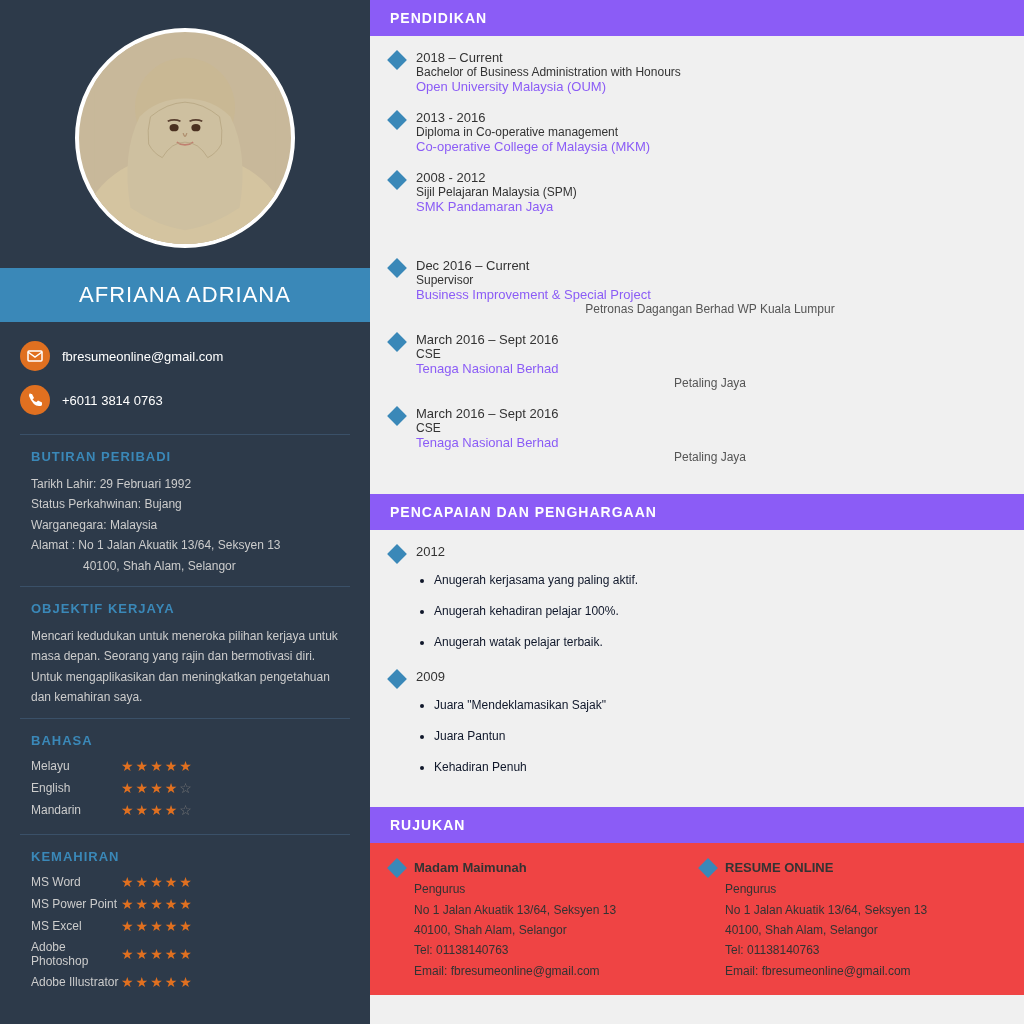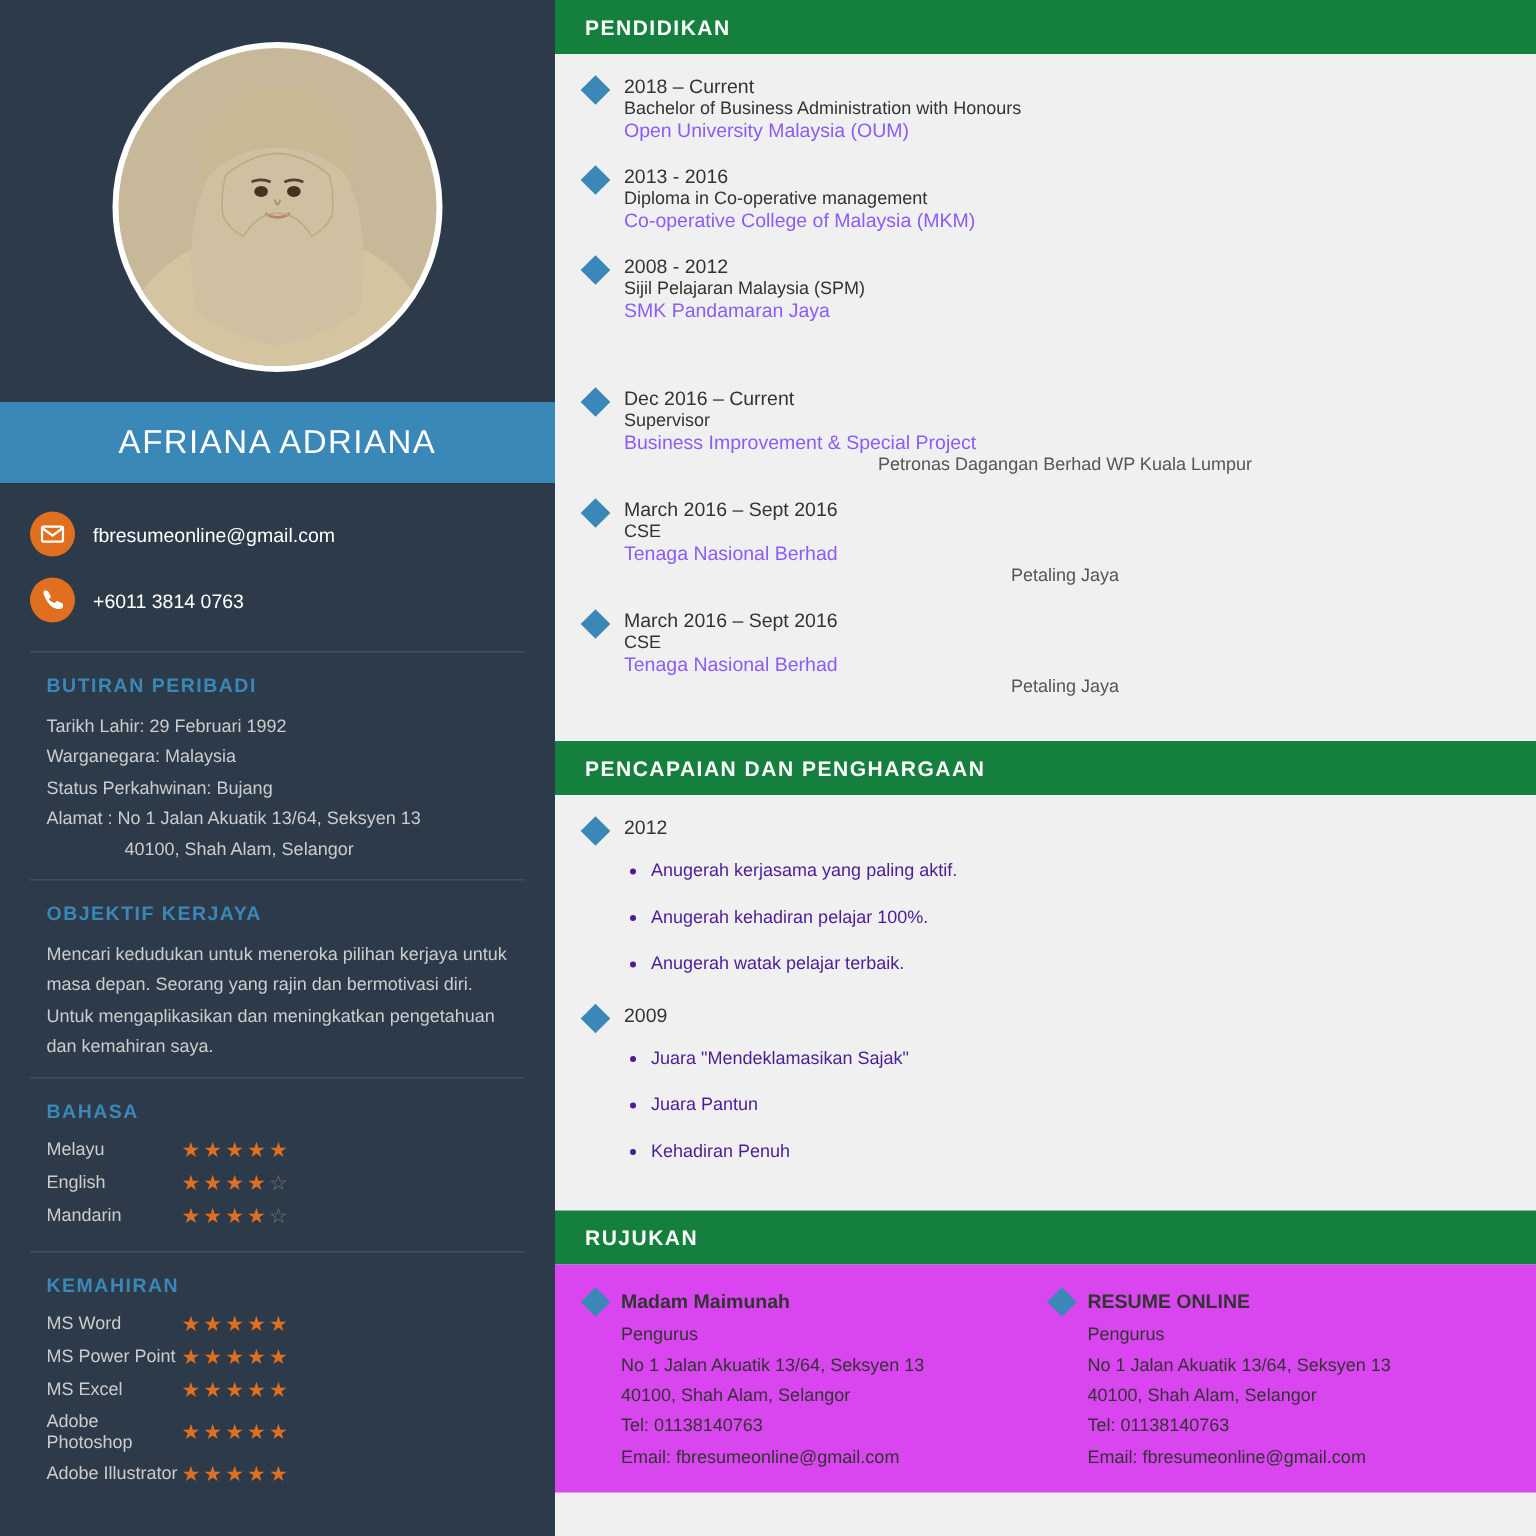--- a/index.html
+++ b/index.html
@@ -132,21 +132,21 @@
 
     
     .right-col {
       flex: 1;
       background: #f0f0f0;
       display: flex;
       flex-direction: column;
     }
 
     .right-section-header {
-      background: #15803d;
+      background: #8b5cf6;
       padding: 10px 20px;
     }
 
     .right-section-header h2 {
       color: #fff;
       font-size: 14px;
       font-weight: bold;
       letter-spacing: 1px;
       text-transform: uppercase;
     }
@@ -198,28 +198,28 @@
     }
 
     .bullet-list {
       list-style: disc;
       padding-left: 18px;
       margin-top: 4px;
     }
 
     .bullet-list li {
       font-size: 12px;
-      color: #4c1d95;
+      color: #0f172a;
       line-height: 1.6;
       margin-top: 12px;
     }
 
     
     .rujukan-body {
-      background: #d946ef;
+      background: #ef4444;
       padding: 14px 20px;
       display: flex;
       gap: 8px;
     }
 
     .rujukan-entry {
       flex: 1;
       display: flex;
       gap: 10px;
     }
@@ -292,22 +292,22 @@
       </div>
       <span class="contact-text">+6011 3814 0763</span>
     </div>
   </div>
 
   <div class="divider-left"></div>
 
   <div class="left-section">
     <div class="section-title-left">BUTIRAN PERIBADI</div>
     <p>Tarikh Lahir: 29 Februari 1992</p>
+    <p>Status Perkahwinan: Bujang</p>
     <p>Warganegara: Malaysia</p>
-    <p>Status Perkahwinan: Bujang</p>
     <p>Alamat : No 1 Jalan Akuatik 13/64, Seksyen 13</p>
     <p style="padding-left:52px;">40100, Shah Alam, Selangor</p>
   </div>
 
   <div class="divider-left"></div>
 
   <div class="left-section">
     <div class="section-title-left">OBJEKTIF KERJAYA</div>
     <p>Mencari kedudukan untuk meneroka pilihan kerjaya untuk masa depan. Seorang yang rajin dan bermotivasi diri. Untuk mengaplikasikan dan meningkatkan pengetahuan dan kemahiran saya.</p>
   </div>

